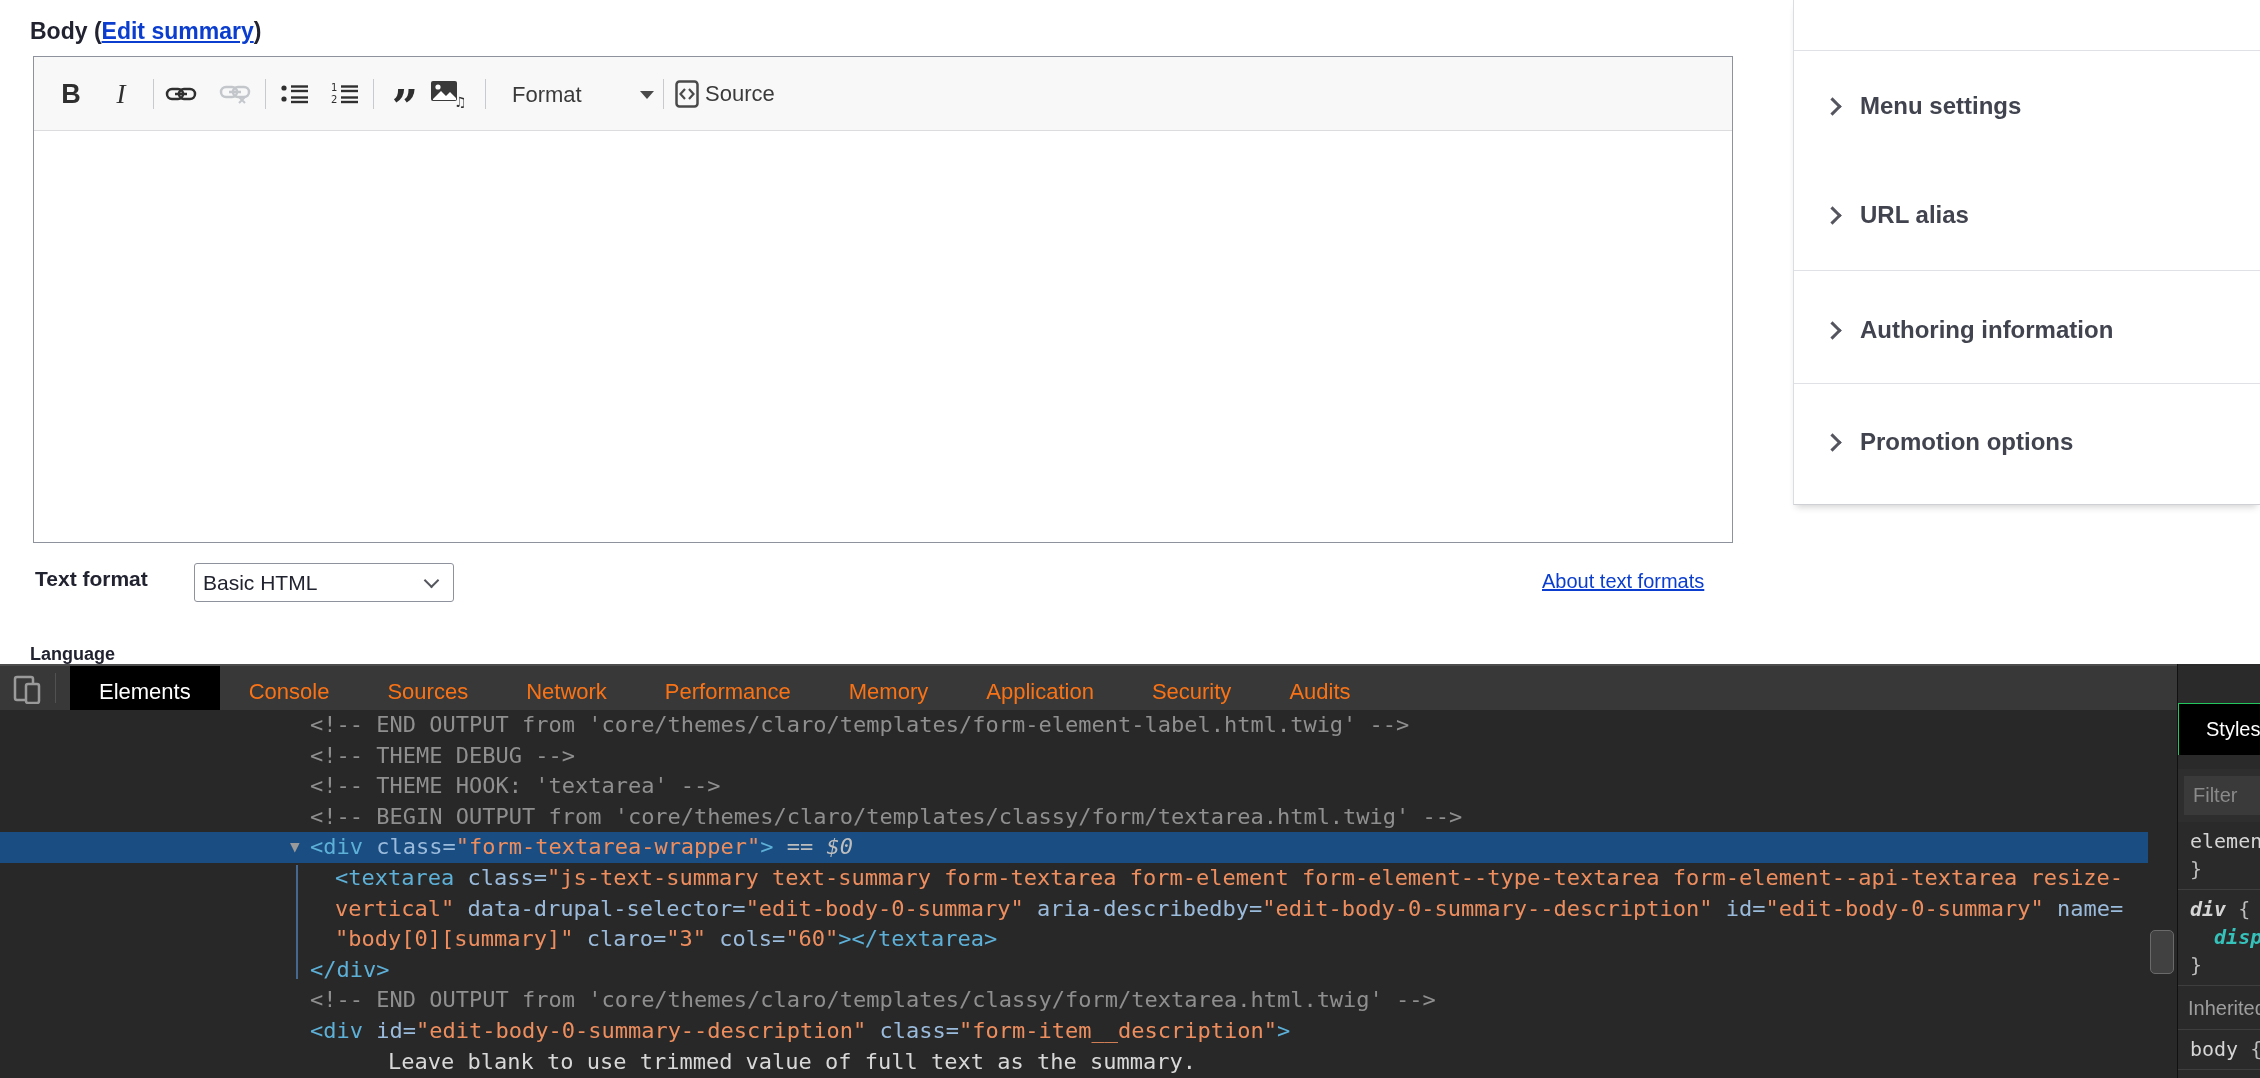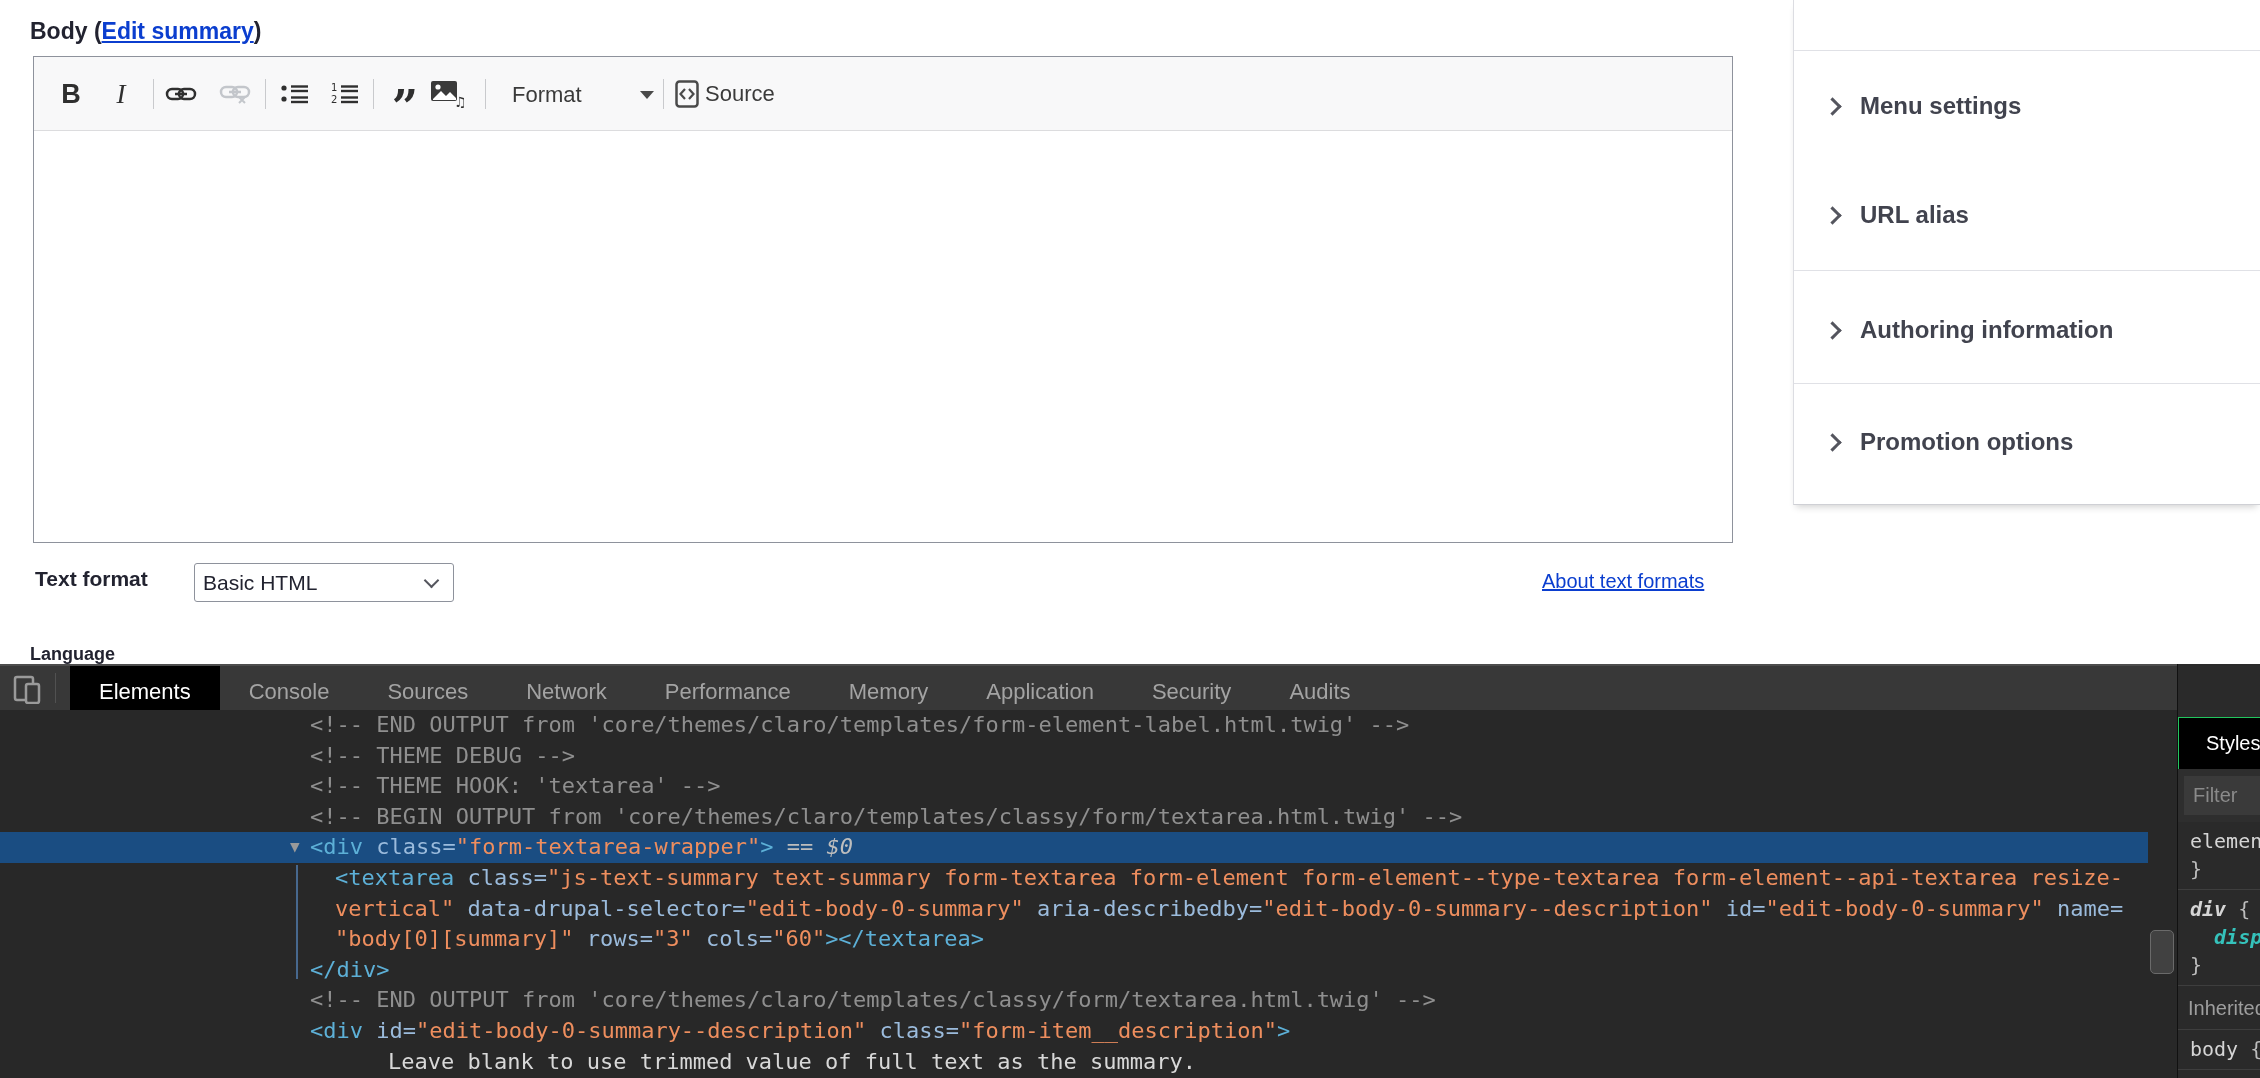--- a/index.html
+++ b/index.html
@@ -52,21 +52,21 @@
               border-right:3px solid #54555e; transform:rotate(45deg); flex:none; }
   .acc-label { margin-left:21px; font-size:24px; font-weight:bold; color:#41434e; }
 
   
   .devtools { position:absolute; left:0; top:664px; width:2260px; height:414px; background:#282828; }
   .dt-tabbar { position:absolute; left:0; top:0; width:2260px; height:46px; background:#383838;
                border-top:2px solid #4d4d4d; display:flex; align-items:stretch; z-index:3; }
   .device-cell { width:55px; display:flex; align-items:center; justify-content:center; cursor:pointer; }
   .vsep { width:1px; height:30px; background:#515151; align-self:center; }
   .dt-tabs { display:flex; list-style:none; margin-left:14px; }
-  .dt-tabs li { padding:0 29px; line-height:51px; font-size:22px; color:#a3a3a3; cursor:pointer; white-space:nowrap; }
+  .dt-tabs li { padding:0 29px; line-height:51px; font-size:22px; color:#f97316; cursor:pointer; white-space:nowrap; }
   .dt-tabs li.sel { background:#000; color:#fff; }
 
   .dom-tree { position:absolute; left:0; top:46px; width:2148px; z-index:1;
               font-family:"DejaVu Sans Mono", monospace; font-size:22px; }
   .code-line { position:relative; height:30.6px; line-height:30.6px; white-space:pre; overflow:hidden; }
   .code-line.d0 { padding-left:310px; }
   .code-line.d1 { padding-left:335px; }
   .code-line.d2 { padding-left:388px; }
   .code-line.selected { background:#1a4d82; }
   .c-cm  { color:#8f8f8f; }
@@ -76,21 +76,21 @@
   .c-txt { color:#d8d8d8; }
   .c-meta{ color:#bdbdbd; font-style:italic; }
   .c-arrow { position:absolute; left:290px; top:0; font-size:16px; color:#9a9a9a; font-style:normal; }
   .indent-guide { position:absolute; left:296px; top:201px; width:2px; height:114px; background:#47688e; z-index:2; }
   .scroll-thumb { position:absolute; left:2150px; top:266px; width:24px; height:44px;
                   background:#414141; border:1px solid #6a6a6a; border-radius:5px; z-index:2; cursor:grab; }
 
   
   .styles-pane { position:absolute; left:2177px; top:0; width:83px; height:414px; background:#2a2a2a;
                  border-left:1px solid #111; overflow:hidden; z-index:4; }
-  .sp-tabrow { position:absolute; left:0; top:53px; width:83px; height:52px; background:#22c55e; }
+  .sp-tabrow { position:absolute; left:0; top:39px; width:83px; height:52px; background:#22c55e; }
   .sp-chip { position:absolute; left:1px; top:1px; width:110px; height:51px; background:#000;
              color:#fff; font-size:20px; line-height:51px; padding-left:27px; white-space:nowrap; }
   .sp-filter-row { position:absolute; left:0; top:105px; width:83px; height:53px; background:#2e2e2e; }
   .sp-filter { position:absolute; left:6px; top:7px; width:90px; height:39px; background:#3a3a3a;
                border:none; color:#8a8a8a; font-size:20px; padding-left:9px;
                font-family:"Liberation Sans", sans-serif; }
   .sp-filter::placeholder { color:#8a8a8a; opacity:1; }
   .sp-rules { position:absolute; left:0; top:158px; width:83px;
               font-family:"DejaVu Sans Mono", monospace; font-size:20px; color:#cfcfcf; }
   .st-rule { padding:5px 0 6px 12px; border-bottom:1px solid #3e3e3e; cursor:text; }
@@ -253,21 +253,21 @@
   </div>
 
   <div class="dom-tree">
       <div class="code-line d0"><span class="c-cm">&lt;!-- END OUTPUT from 'core/themes/claro/templates/form-element-label.html.twig' --&gt;</span></div>
       <div class="code-line d0"><span class="c-cm">&lt;!-- THEME DEBUG --&gt;</span></div>
       <div class="code-line d0"><span class="c-cm">&lt;!-- THEME HOOK: 'textarea' --&gt;</span></div>
       <div class="code-line d0"><span class="c-cm">&lt;!-- BEGIN OUTPUT from 'core/themes/claro/templates/classy/form/textarea.html.twig' --&gt;</span></div>
       <div class="code-line d0 selected"><span class="c-arrow">▼</span><span class="c-tag">&lt;div</span><span class="c-attr"> class=</span><span class="c-val">"form-textarea-wrapper"</span><span class="c-tag">&gt;</span><span class="c-meta"> == $0</span></div>
       <div class="code-line d1"><span class="c-tag">&lt;textarea</span><span class="c-attr"> class=</span><span class="c-val">"js-text-summary text-summary form-textarea form-element form-element--type-textarea form-element--api-textarea resize-</span></div>
       <div class="code-line d1"><span class="c-val">vertical"</span><span class="c-attr"> data-drupal-selector=</span><span class="c-val">"edit-body-0-summary"</span><span class="c-attr"> aria-describedby=</span><span class="c-val">"edit-body-0-summary--description"</span><span class="c-attr"> id=</span><span class="c-val">"edit-body-0-summary"</span><span class="c-attr"> name=</span></div>
-      <div class="code-line d1"><span class="c-val">"body[0][summary]"</span><span class="c-attr"> rows=</span><span class="c-val">"3"</span><span class="c-attr"> cols=</span><span class="c-val">"60"</span><span class="c-tag">&gt;&lt;/textarea&gt;</span></div>
+      <div class="code-line d1"><span class="c-val">"body[0][summary]"</span><span class="c-attr"> claro=</span><span class="c-val">"3"</span><span class="c-attr"> cols=</span><span class="c-val">"60"</span><span class="c-tag">&gt;&lt;/textarea&gt;</span></div>
       <div class="code-line d0"><span class="c-tag">&lt;/div&gt;</span></div>
       <div class="code-line d0"><span class="c-cm">&lt;!-- END OUTPUT from 'core/themes/claro/templates/classy/form/textarea.html.twig' --&gt;</span></div>
       <div class="code-line d0"><span class="c-tag">&lt;div</span><span class="c-attr"> id=</span><span class="c-val">"edit-body-0-summary--description"</span><span class="c-attr"> class=</span><span class="c-val">"form-item__description"</span><span class="c-tag">&gt;</span></div>
       <div class="code-line d2"><span class="c-txt">Leave blank to use trimmed value of full text as the summary.</span></div>
     </div>
   <div class="indent-guide"></div>
   <div class="scroll-thumb"></div>
 
   <div class="styles-pane">
     <div class="sp-tabrow">

